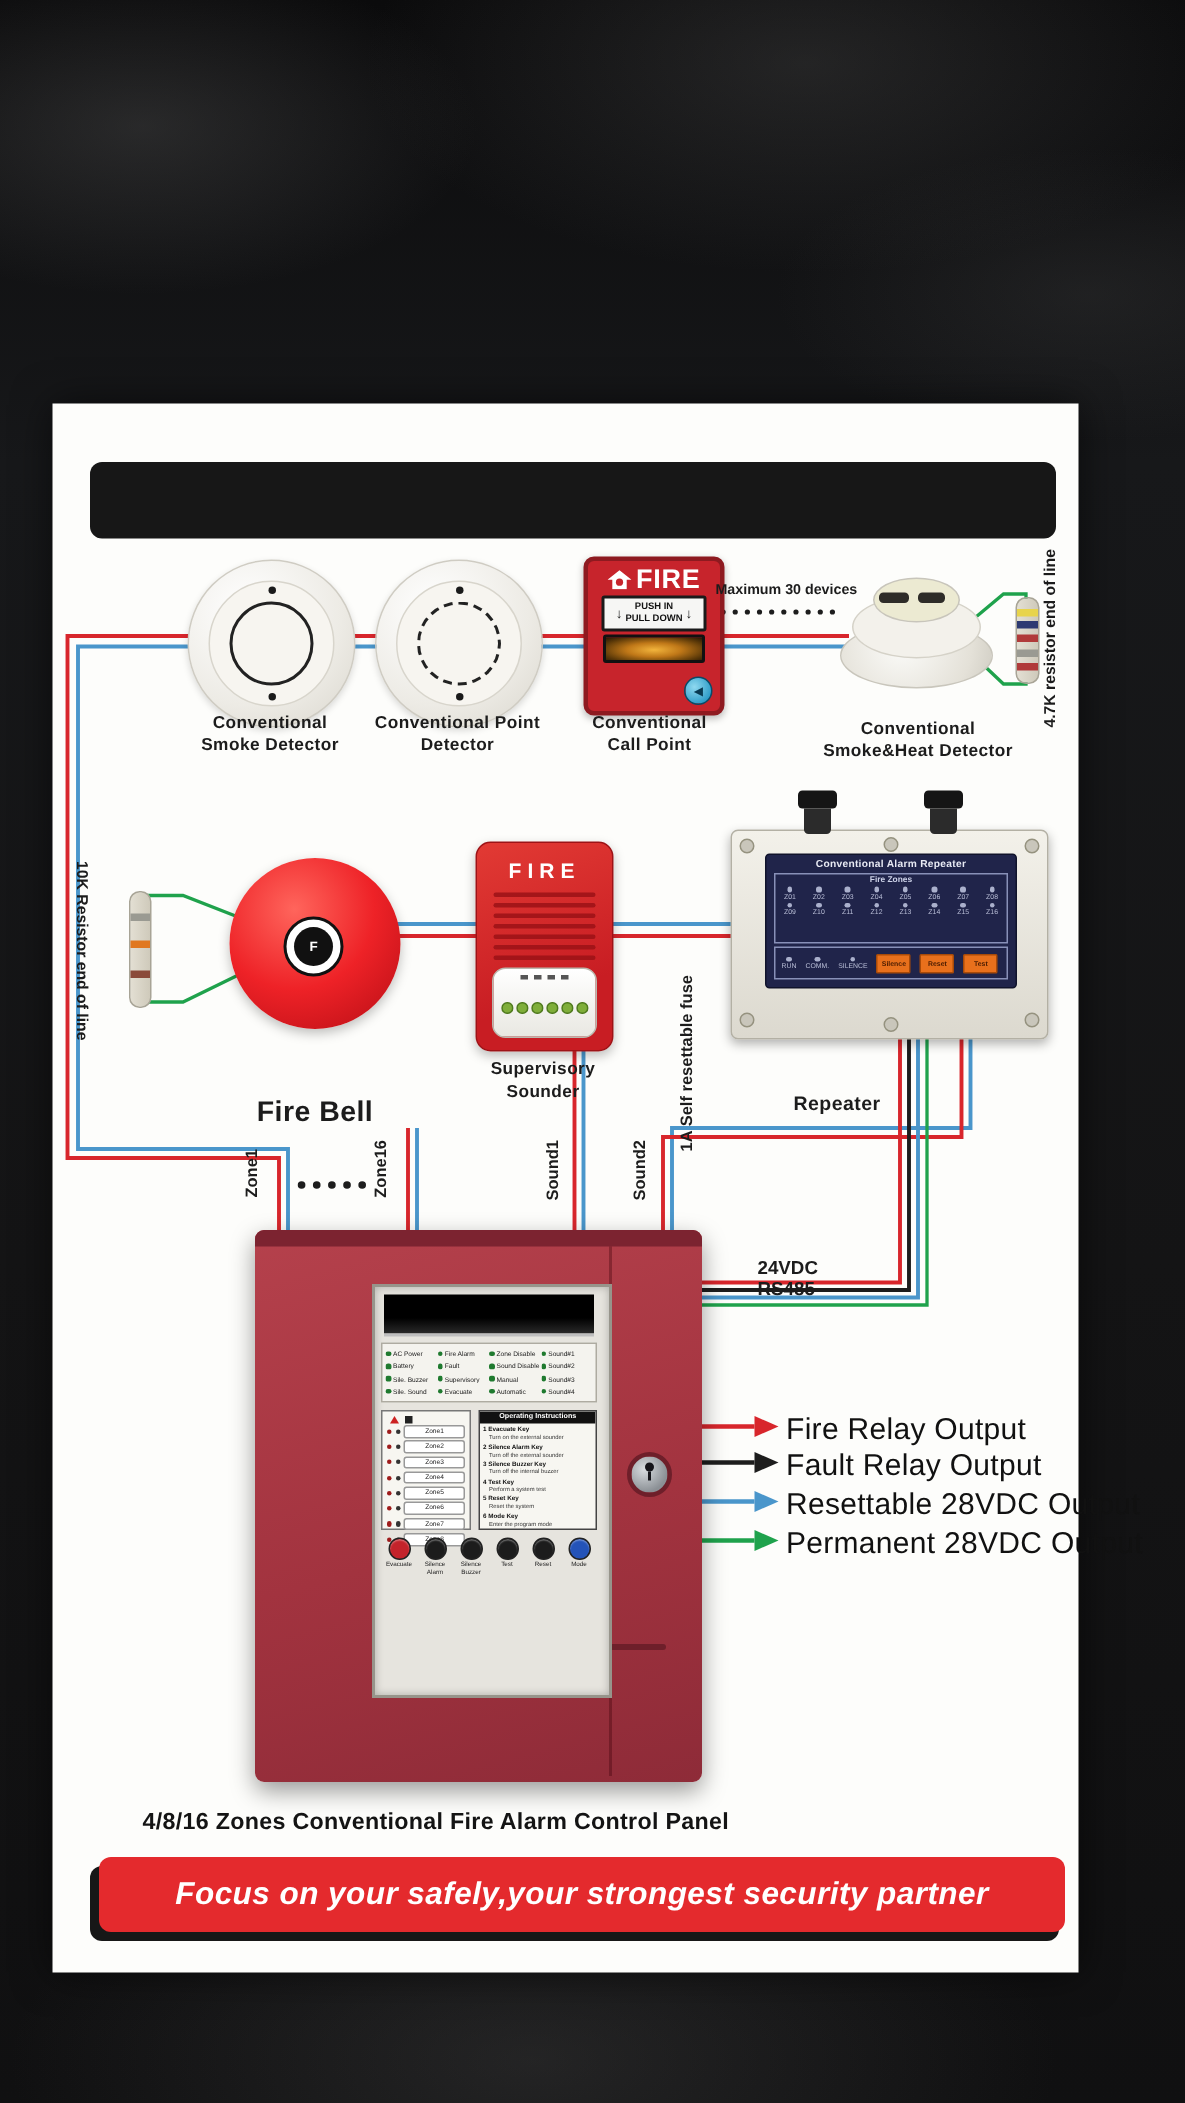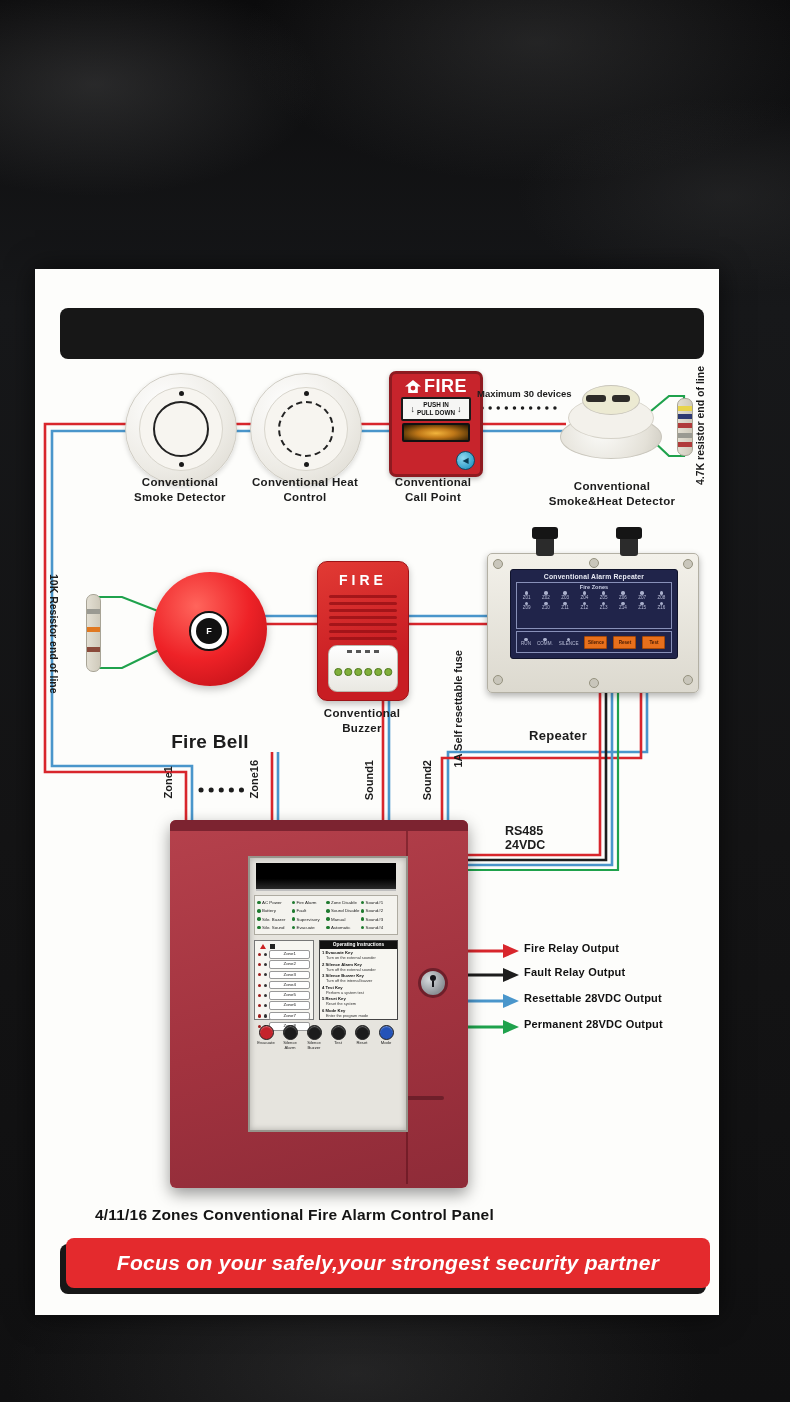--- a/index.html
+++ b/index.html
@@ -27,21 +27,21 @@
   .banner{background:var(--banner-red);border-radius:8px;display:flex;align-items:center;justify-content:center;}
   .banner.title span{color:#fff;font-weight:bold;font-size:29px;letter-spacing:.5px;}
   .banner.footer span{color:#fff;font-weight:bold;font-style:italic;font-size:21px;letter-spacing:.3px;}
   .subtitle{font-weight:bold;font-size:15.5px;color:#141414;letter-spacing:.2px;}
   
   .dev-label{font-weight:bold;font-size:11.5px;color:#1c1c1c;text-align:center;line-height:1.3;letter-spacing:.3px;}
   .small-label{font-weight:bold;font-size:9.5px;color:#1c1c1c;}
   .wire-label{font-weight:bold;font-size:12.5px;color:#1c1c1c;}
   .vtext{position:absolute;z-index:3;font-weight:bold;color:#1c1c1c;writing-mode:vertical-rl;white-space:nowrap;font-size:10.5px;}
   .vtext.up{transform:rotate(180deg);}
-  .out-label{font-weight:bold;font-size:11px;color:#111;letter-spacing:.2px;}
+  .out-label{font-weight:normal;font-size:20px;color:#111;letter-spacing:.2px;}
   
   .detector{position:absolute;z-index:3;width:110px;height:110px;border-radius:50%;
     background:radial-gradient(circle at 35% 30%, #ffffff, #edebe5 60%, #d9d6cd);
     border:1px solid #cfccc3;box-shadow:0 2px 5px rgba(0,0,0,.15);}
   .detector .ring{position:absolute;inset:13px;border-radius:50%;background:#f7f5f0;border:1px solid #d8d5cc;}
   .detector .core{position:absolute;inset:27px;border-radius:50%;border:2.5px solid #222;}
   .detector.heat .core{border-style:dashed;}
   .detector .dot{position:absolute;left:50%;width:5px;height:5px;margin-left:-2px;border-radius:50%;background:#1a1a1a;}
   
   .callpoint{position:absolute;z-index:3;width:88px;height:100px;background:var(--device-red);
@@ -234,21 +234,21 @@
   <div class="resistor" style="left:677px;top:398px;width:14px;height:56px">
     <i style="top:7px;background:#e8d44c"></i>
     <i style="top:15px;background:#2e3a72"></i>
     <i style="top:24px;background:#b03a3a"></i>
     <i style="top:34px;background:#9a9a92"></i>
     <i style="top:43px;background:#b03a3a"></i>
   </div>
   <div class="vtext up" style="left:694px;top:366px">4.7K resistor end of line</div>
 
   <div class="abs dev-label" style="left:124px;top:475px;width:112px">Conventional Smoke Detector</div>
-  <div class="abs dev-label" style="left:249px;top:475px;width:112px">Conventional Heat Control</div>
+  <div class="abs dev-label" style="left:249px;top:475px;width:112px">Conventional Point Detector</div>
   <div class="abs dev-label" style="left:385px;top:475px;width:96px">Conventional Call Point</div>
   <div class="abs dev-label" style="left:542px;top:479px;width:140px">Conventional Smoke&amp;Heat Detector</div>
 
   <div class="vtext" style="left:48px;top:574px">10K Resistor end of line</div>
   <div class="resistor" style="left:86px;top:594px;width:13px;height:76px">
     <i style="top:14px;background:#9a9a92"></i>
     <i style="top:32px;background:#e07820"></i>
     <i style="top:52px;background:#8a4a3a"></i>
   </div>
 
@@ -282,21 +282,21 @@
       <span class="snd-leds">
           <i></i>
           <i></i>
           <i></i>
           <i></i>
           <i></i>
           <i></i>
         </span>
     </div>
   </div>
-  <div class="abs dev-label" style="left:303px;top:706px;width:118px">Conventional Buzzer</div>
+  <div class="abs dev-label" style="left:303px;top:706px;width:118px">Supervisory Sounder</div>
   <div class="vtext up" style="left:452px;top:650px;font-size:11px">1A Self resettable fuse</div>
 
   <div class="repeater" style="left:487px;top:553px">
     <div class="gland" style="left:44px">
         <div class="cap"></div>
         <div class="body"></div>
       </div>
     <div class="gland" style="left:128px">
         <div class="cap"></div>
         <div class="body"></div>
@@ -397,21 +397,21 @@
       </div>
     </div>
   </div>
   <div class="abs dev-label" style="left:517px;top:728px;width:82px;font-size:13px">Repeater</div>
 
   <div class="vtext up" style="left:162px;top:766px;font-size:11px">Zone1</div>
   <div class="vtext up" style="left:248px;top:760px;font-size:11px">Zone16</div>
   <div class="vtext up" style="left:363px;top:760px;font-size:11px">Sound1</div>
   <div class="vtext up" style="left:421px;top:760px;font-size:11px">Sound2</div>
   <div class="abs wire-label" style="left:505px;top:838px">24VDC</div>
-  <div class="abs wire-label" style="left:505px;top:824px">RS485</div>
+  <div class="abs wire-label" style="left:505px;top:852px">RS485</div>
 
   <div class="panel">
     <div class="door-seam"></div>
     <div class="keyhole">
         <div class="pin"></div>
         <div class="stem"></div>
       </div>
     <div class="handle"></div>
     <div class="recess">
       <div class="disp"></div>
@@ -581,18 +581,18 @@
         </div>
       </div>
     </div>
   </div>
 
   <div class="abs out-label" style="left:524px;top:942px">Fire Relay Output</div>
   <div class="abs out-label" style="left:524px;top:966px">Fault Relay Output</div>
   <div class="abs out-label" style="left:524px;top:992px">Resettable 28VDC Output</div>
   <div class="abs out-label" style="left:524px;top:1018px">Permanent 28VDC Output</div>
 
-  <div class="abs subtitle" style="left:95px;top:1206px">4/11/16 Zones Conventional Fire Alarm Control Panel</div>
+  <div class="abs subtitle" style="left:95px;top:1206px">4/8/16 Zones Conventional Fire Alarm Control Panel</div>
   <div class="abs banner-shadow" style="left:60px;top:1244px;width:646px;height:50px"></div>
   <div class="abs banner footer" style="left:66px;top:1238px;width:644px;height:50px">
     <span>Focus on your safely,your strongest security partner</span>
   </div>
 </div>
 
 </body></html>

